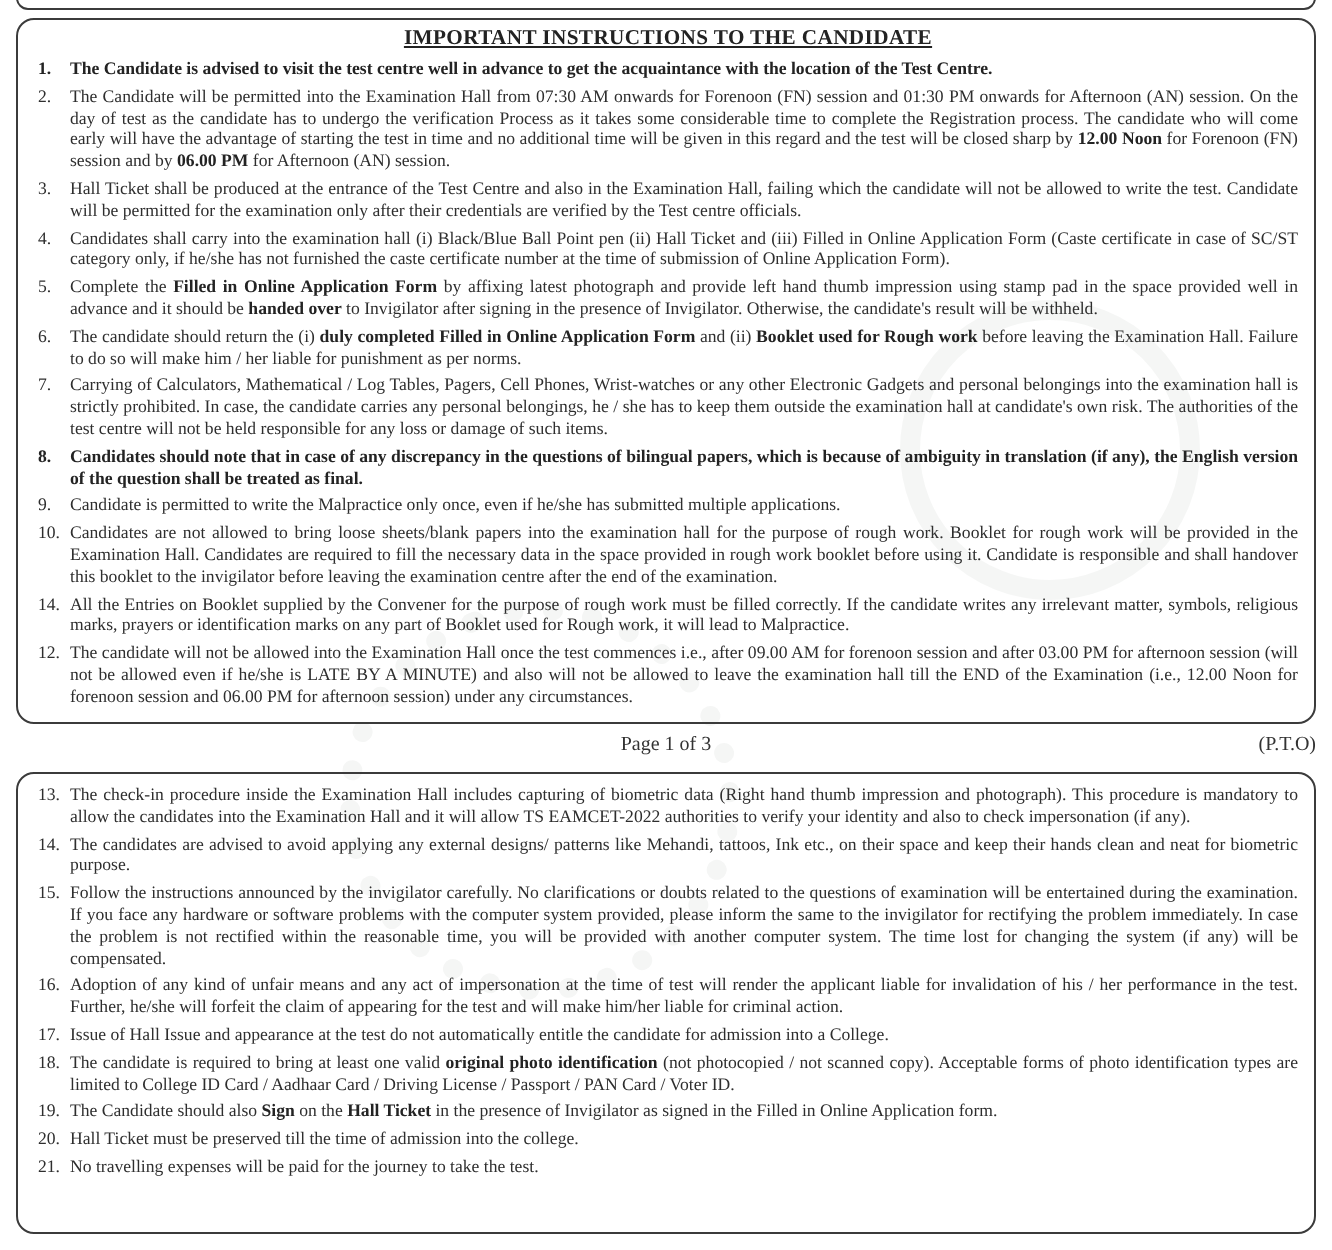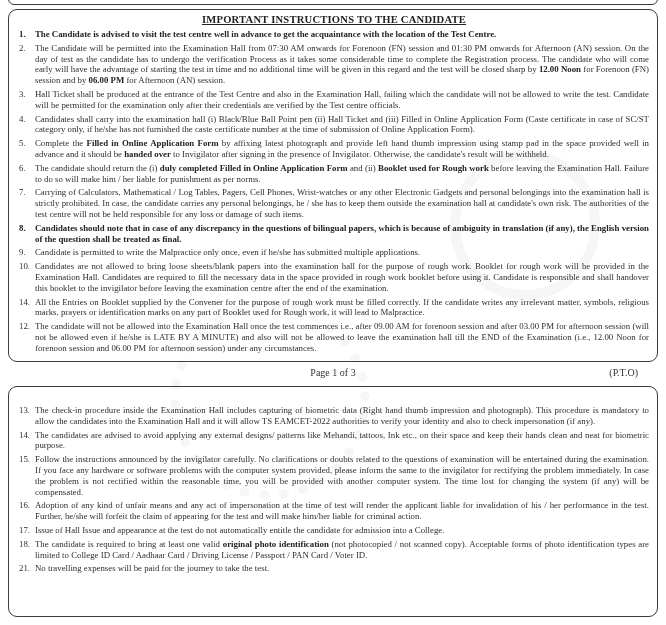--- a/index.html
+++ b/index.html
@@ -30,21 +30,21 @@
   }
 
   .box {
     position: absolute; left: 8px; width: 650px;
     border: 1.7px solid #3b3b3b; border-radius: 9px;
     background: transparent;
     padding: 3px 8px 2px 10px;
     overflow: hidden;
   }
   .box1 { top: 9px;  height: 353px; }
-  .box2 { top: 386px; height: 231px; padding-top: 18px; }
+  .box2 { top: 386px; height: 231px; padding-top: 5px; }
 
   .doc-title {
     text-align: center;
     font-weight: bold;
     font-size: 10.6px;
     line-height: 14px;
     text-decoration: underline;
     letter-spacing: 0.2px;
     color: #222;
     margin-bottom: 2px;
@@ -64,21 +64,21 @@
     color: #2e2e2e;
   }
   .row.bold .txt, .row.bold .num { font-weight: bold; color: #232323; }
   .txt b { color: #232323; }
 
   .footer-row {
     position: absolute; left: 8px; top: 362px; width: 650px; height: 24px;
     font-size: 10px; line-height: 22px;
   }
   .footer-center { text-align: center; width: 100%; color: #333; }
-  .footer-pto { position: absolute; right: 20px; top: 0; color: #333; }
+  .footer-pto { position: absolute; right: 0; top: 0; color: #333; }
 </style>
 </head>
 <body>
 
 <div class="page">
 
   <div class="watermark wm1"></div>
   <div class="watermark wm2"></div>
 
   <div class="top-strip"></div>
@@ -162,19 +162,27 @@
         </div>
         <div class="row">
           <div class="num">17.</div>
           <div class="txt">Issue of Hall Issue and appearance at the test do not automatically entitle the candidate for admission into a College.</div>
         </div>
         <div class="row">
           <div class="num">18.</div>
           <div class="txt">The candidate is required to bring at least one valid <b>original photo identification</b> (not photocopied / not scanned copy). Acceptable forms of photo identification types are limited to College ID Card / Aadhaar Card / Driving License / Passport / PAN Card / Voter ID.</div>
         </div>
         <div class="row">
+          <div class="num">19.</div>
+          <div class="txt">The Candidate should also <b>Sign</b> on the <b>Hall Ticket</b> in the presence of Invigilator as signed in the Filled in Online Application form.</div>
+        </div>
+        <div class="row">
+          <div class="num">20.</div>
+          <div class="txt">Hall Ticket must be preserved till the time of admission into the college.</div>
+        </div>
+        <div class="row">
           <div class="num">21.</div>
           <div class="txt">No travelling expenses will be paid for the journey to take the test.</div>
         </div>
       </div>
   </div>
 
 </div>
 
 </body></html>

